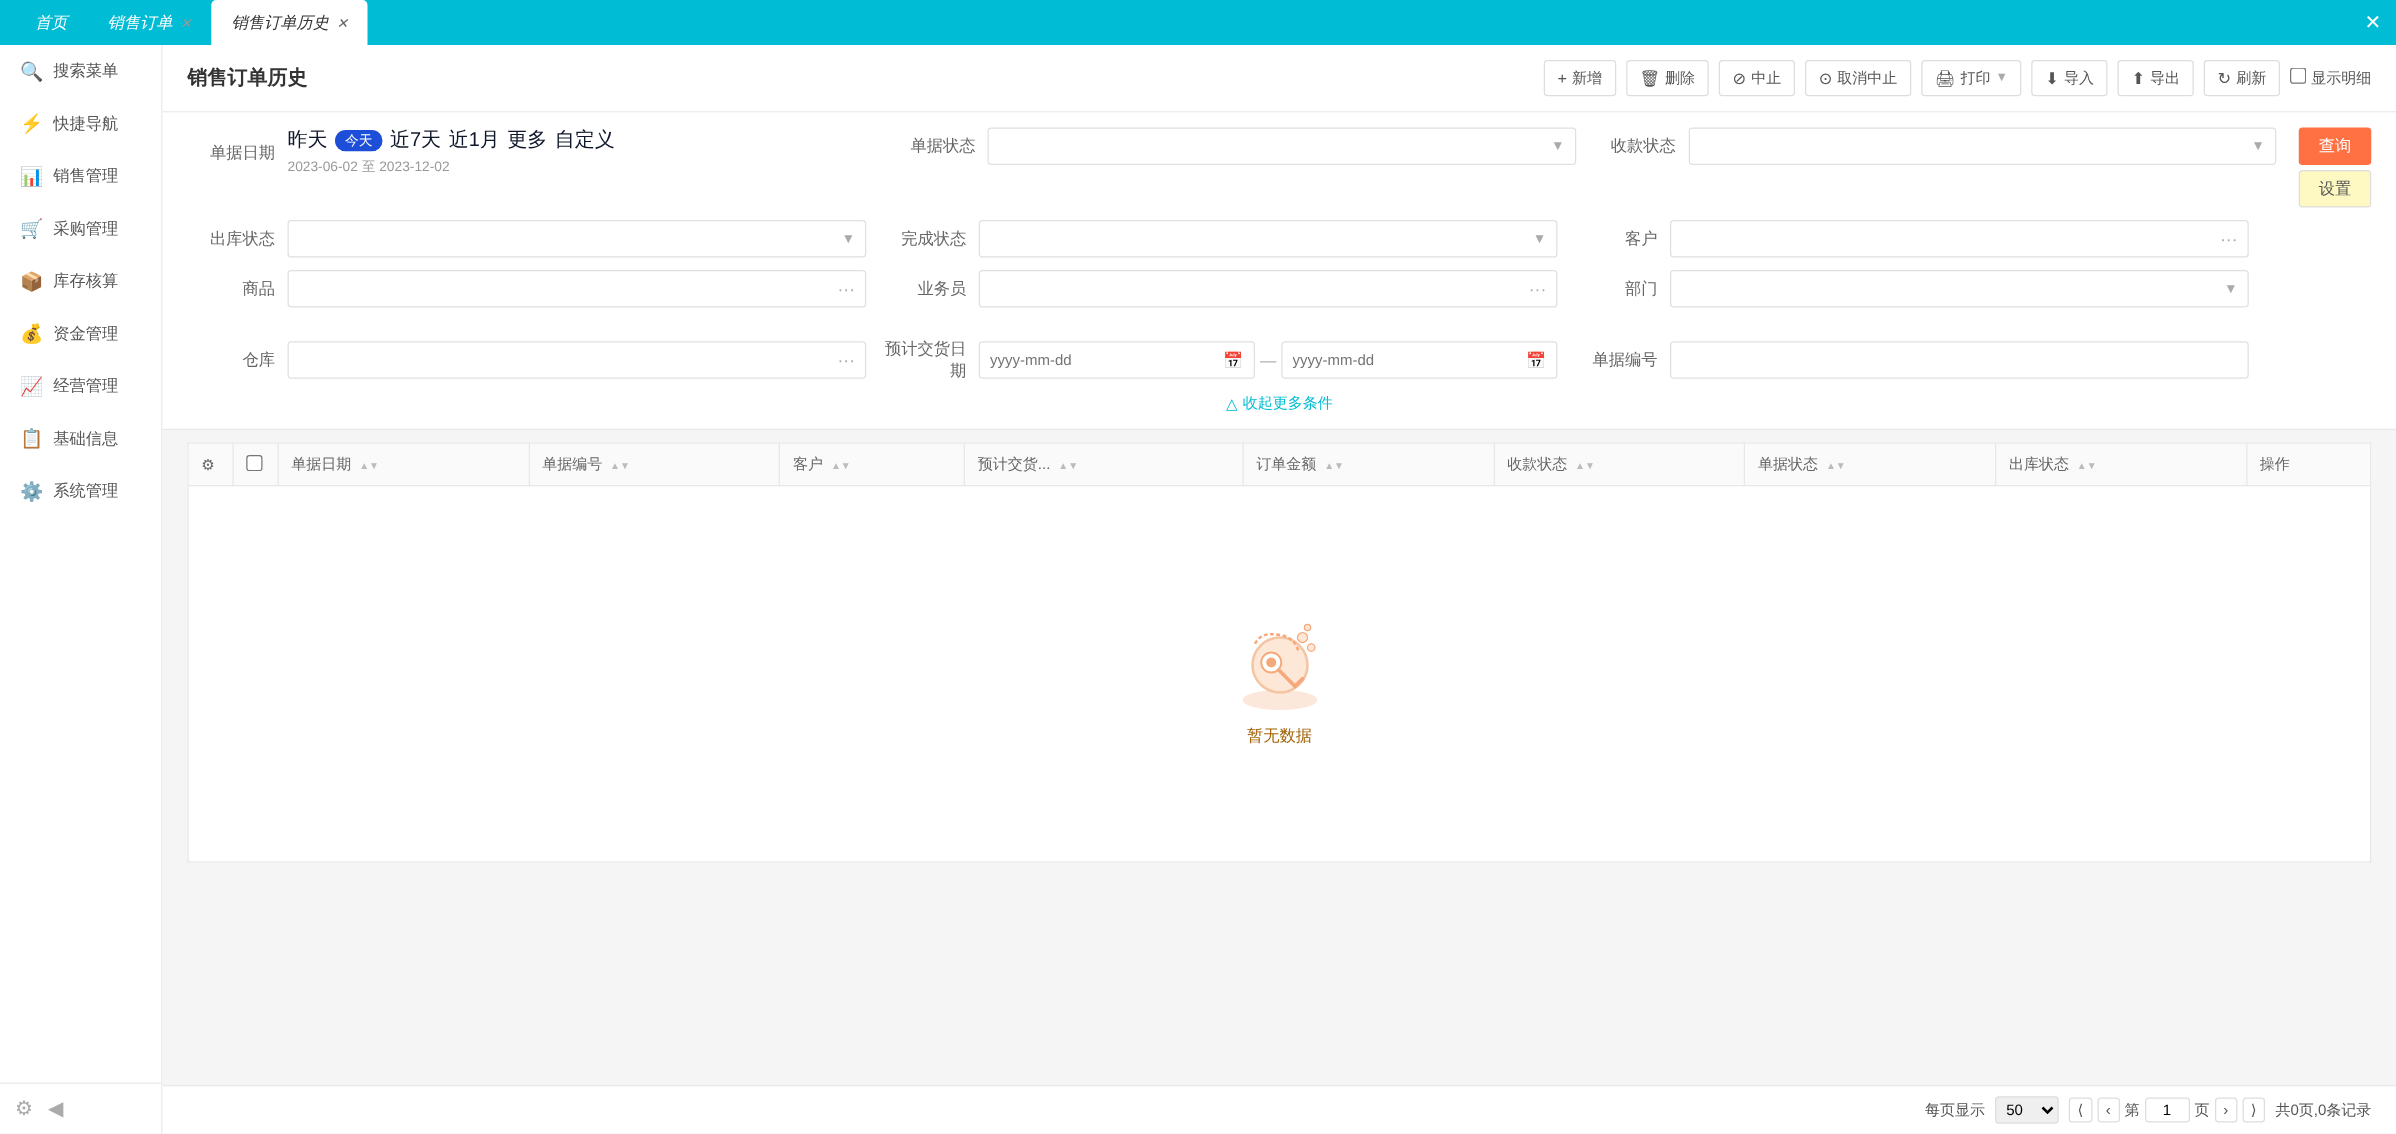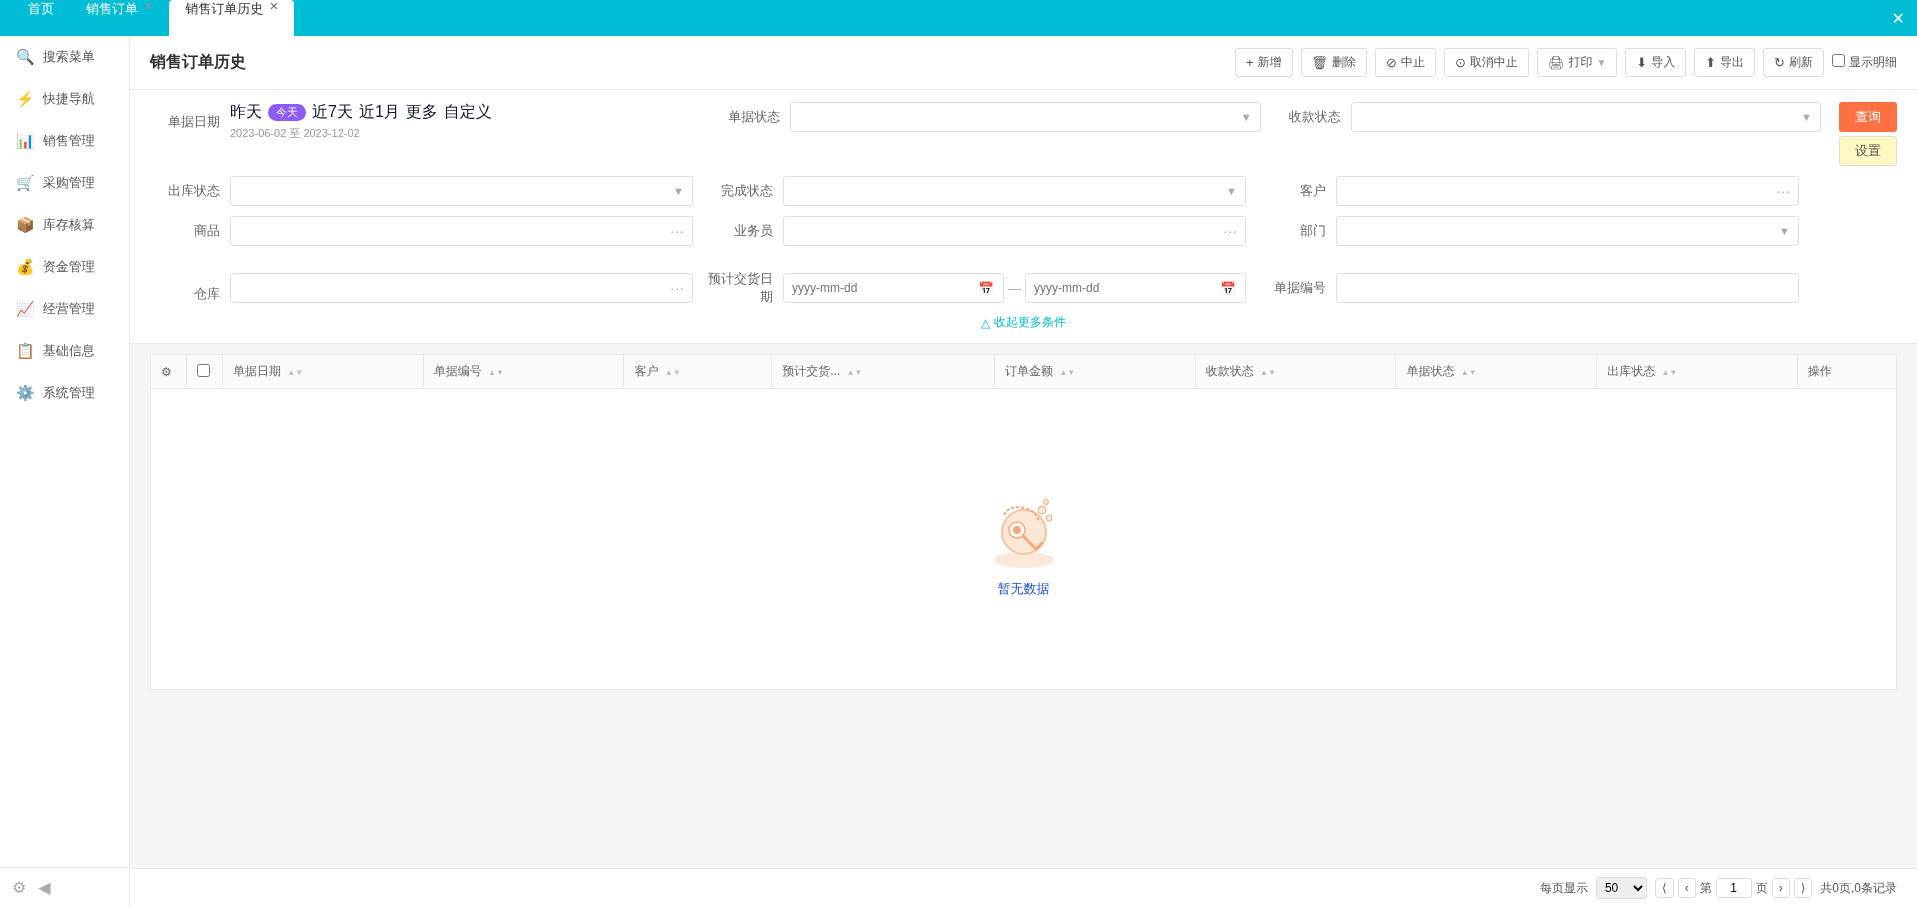--- a/index.html
+++ b/index.html
@@ -1,20 +1,20 @@
 <!DOCTYPE html>
 <html><head>
   <meta charset="utf-8">
   <style>
     * { box-sizing: border-box; margin: 0; padding: 0; }
     body { font-family: 'Microsoft YaHei', Arial, sans-serif; font-size: 13px; background: #f5f5f5; color: #333; display: flex; flex-direction: column; height: 100vh; overflow: hidden; }
 
     
     .top-bar { background: #00bcd4; height: 36px; display: flex; align-items: center; padding: 0 12px; gap: 0; flex-shrink: 0; }
-    .tab-item { height: 36px; display: flex; padding: 0 16px; font-size: 13px; color: #fff; cursor: pointer; gap: 6px; position: relative; }
+    .tab-item { height: 36px; display: flex; align-items: center; padding: 0 16px; font-size: 13px; color: #fff; cursor: pointer; gap: 6px; position: relative; font-style: italic; }
     .tab-item.active { background: #fff; color: #333; border-radius: 4px 4px 0 0; }
     .tab-item .close-icon { font-size: 11px; color: #999; cursor: pointer; }
     .tab-item.active .close-icon { color: #666; }
     .top-bar-right { margin-left: auto; display: flex; align-items: center; gap: 8px; }
     .top-bar-right .icon-btn { color: #fff; font-size: 16px; cursor: pointer; }
 
     
     .main-layout { display: flex; flex: 1; overflow: hidden; }
 
     
@@ -32,41 +32,41 @@
     .page-title { font-size: 16px; font-weight: bold; color: #333; }
     .header-actions { display: flex; align-items: center; gap: 8px; }
     .action-btn { display: flex; align-items: center; gap: 4px; padding: 5px 10px; background: #fff; border: 1px solid #ddd; border-radius: 3px; cursor: pointer; font-size: 12px; color: #555; }
     .action-btn .btn-icon { font-size: 13px; }
     .display-toggle { display: flex; align-items: flex-start; gap: 4px; font-size: 12px; color: #555; }
     .display-toggle input { cursor: pointer; }
 
     
     .filter-area { background: #fff; padding: 12px 20px; border-bottom: 1px solid #e8e8e8; flex-shrink: 0; }
     .filter-label { width: 80px; color: #666; font-size: 13px; text-align: right; padding-right: 10px; flex-shrink: 0; }
-    .date-tag { background: #8b5cf6; color: #fff; border-radius: 10px; padding: 1px 8px; font-size: 11px; cursor: pointer; }
+    .date-tag { background: #1d4ed8; color: #fff; border-radius: 10px; padding: 1px 8px; font-size: 11px; cursor: pointer; }
     .date-tag-plain { color: #0f172a; font-size: 16px; cursor: pointer; }
     .date-range { color: #999; font-size: 11px; }
     .filter-input-wrap { flex: 1; display: flex; align-items: center; border: 1px solid #e0e0e0; border-radius: 3px; height: 30px; padding: 0 8px; background: #fff; }
     .filter-input-wrap input { border: none; outline: none; font-size: 12px; color: #333; width: 100%; background: transparent; }
     .filter-input-wrap .arrow { color: #aaa; font-size: 11px; margin-left: auto; }
     .filter-input-wrap .dots { color: #aaa; font-size: 14px; margin-left: auto; }
     .date-input { flex: 1; display: flex; align-items: center; border: 1px solid #e0e0e0; border-radius: 3px; height: 30px; padding: 0 8px; background: #fff; gap: 4px; }
     .date-input input { border: none; outline: none; font-size: 12px; color: #bbb; width: 100%; background: transparent; }
     .date-sep { color: #aaa; }
     .collapse-bar { display: flex; align-items: center; justify-content: center; gap: 4px; color: #00bcd4; font-size: 12px; cursor: pointer; margin-top: 4px; }
 
     
     .table-area { flex: 1; overflow: auto; padding: 10px 20px; }
     .data-table { width: 100%; border-collapse: collapse; background: #fff; border: 1px solid #e8e8e8; border-radius: 3px; }
     .data-table th { background: #fafafa; border: 1px solid #e8e8e8; padding: 8px 10px; font-size: 12px; color: #666; font-weight: normal; text-align: left; white-space: nowrap; }
     .data-table th .sort-icons { display: inline-flex; flex-direction: column; margin-left: 3px; font-size: 8px; line-height: 1; color: #bbb; }
     .data-table td { border: 1px solid #e8e8e8; padding: 8px 10px; font-size: 12px; color: #333; }
     .table-settings-col { width: 36px; text-align: center; }
     .table-check-col { width: 36px; text-align: center; }
-    .empty-text { color: #1d4ed8; font-size: 13px; }
+    .empty-text { color: #a16207; font-size: 13px; }
 
     
     .table-footer { background: #fff; border-top: 1px solid #e8e8e8; padding: 8px 20px; display: flex; align-items: center; justify-content: flex-end; gap: 8px; font-size: 12px; color: #555; flex-shrink: 0; }
     .page-size-select { border: 1px solid #ddd; border-radius: 3px; padding: 2px 4px; font-size: 12px; }
     .page-nav { display: flex; align-items: center; gap: 4px; }
     .page-nav-btn { border: 1px solid #ddd; border-radius: 3px; padding: 2px 6px; cursor: pointer; color: #555; background: #fff; font-size: 12px; }
     .page-input { width: 36px; border: 1px solid #ddd; border-radius: 3px; padding: 2px 4px; text-align: center; font-size: 12px; }
 
     
     .query-btn { background: #ff7043; color: #fff; border: none; border-radius: 3px; padding: 6px 16px; font-size: 13px; cursor: pointer; }
@@ -268,21 +268,21 @@
           <span class="filter-label">部门</span>
           <div class="filter-input-wrap" style="flex:1;">
             <input type="text" style="">
             <span class="arrow">▼</span>
           </div>
         </div>
         <div style="width:88px;"></div>
       </div>
 
       <div style="display:flex;align-items:center;gap:10px;margin-bottom:8px;">
-        <div style="flex:1;display:flex;align-items:flex-end;">
+        <div style="flex:1;display:flex;align-items:center;">
           <span class="filter-label">仓库</span>
           <div class="filter-input-wrap" style="flex:1;">
             <input type="text" style="">
             <span class="dots">···</span>
           </div>
         </div>
         <div style="flex:1;display:flex;align-items:center;">
           <span class="filter-label">预计交货日期</span>
           <div style="flex:1;display:flex;align-items:center;gap:4px;">
             <div class="date-input">

